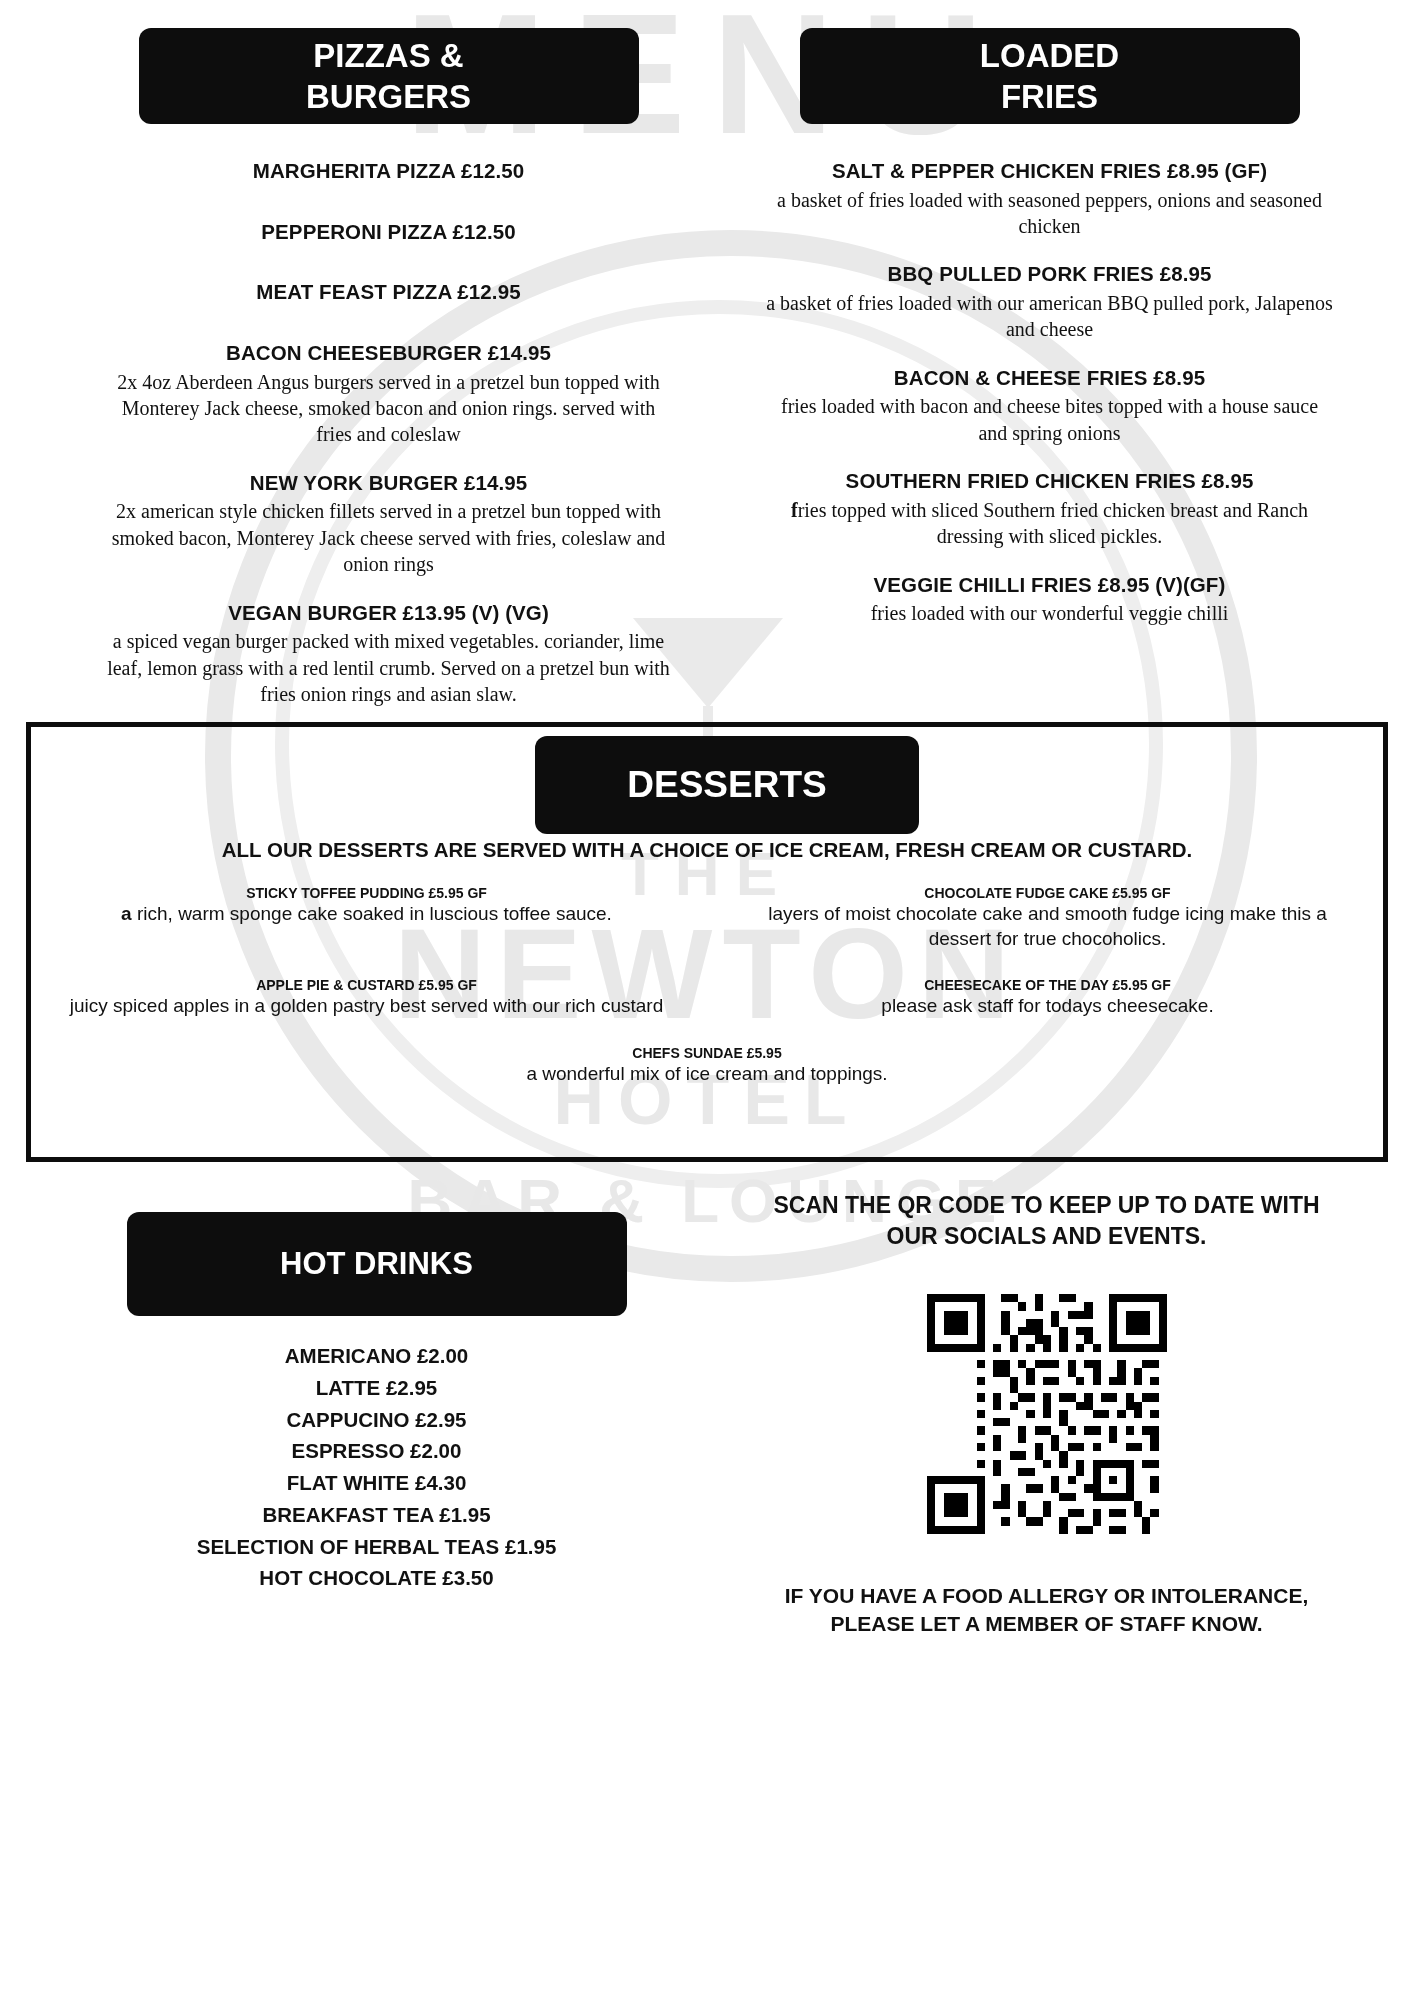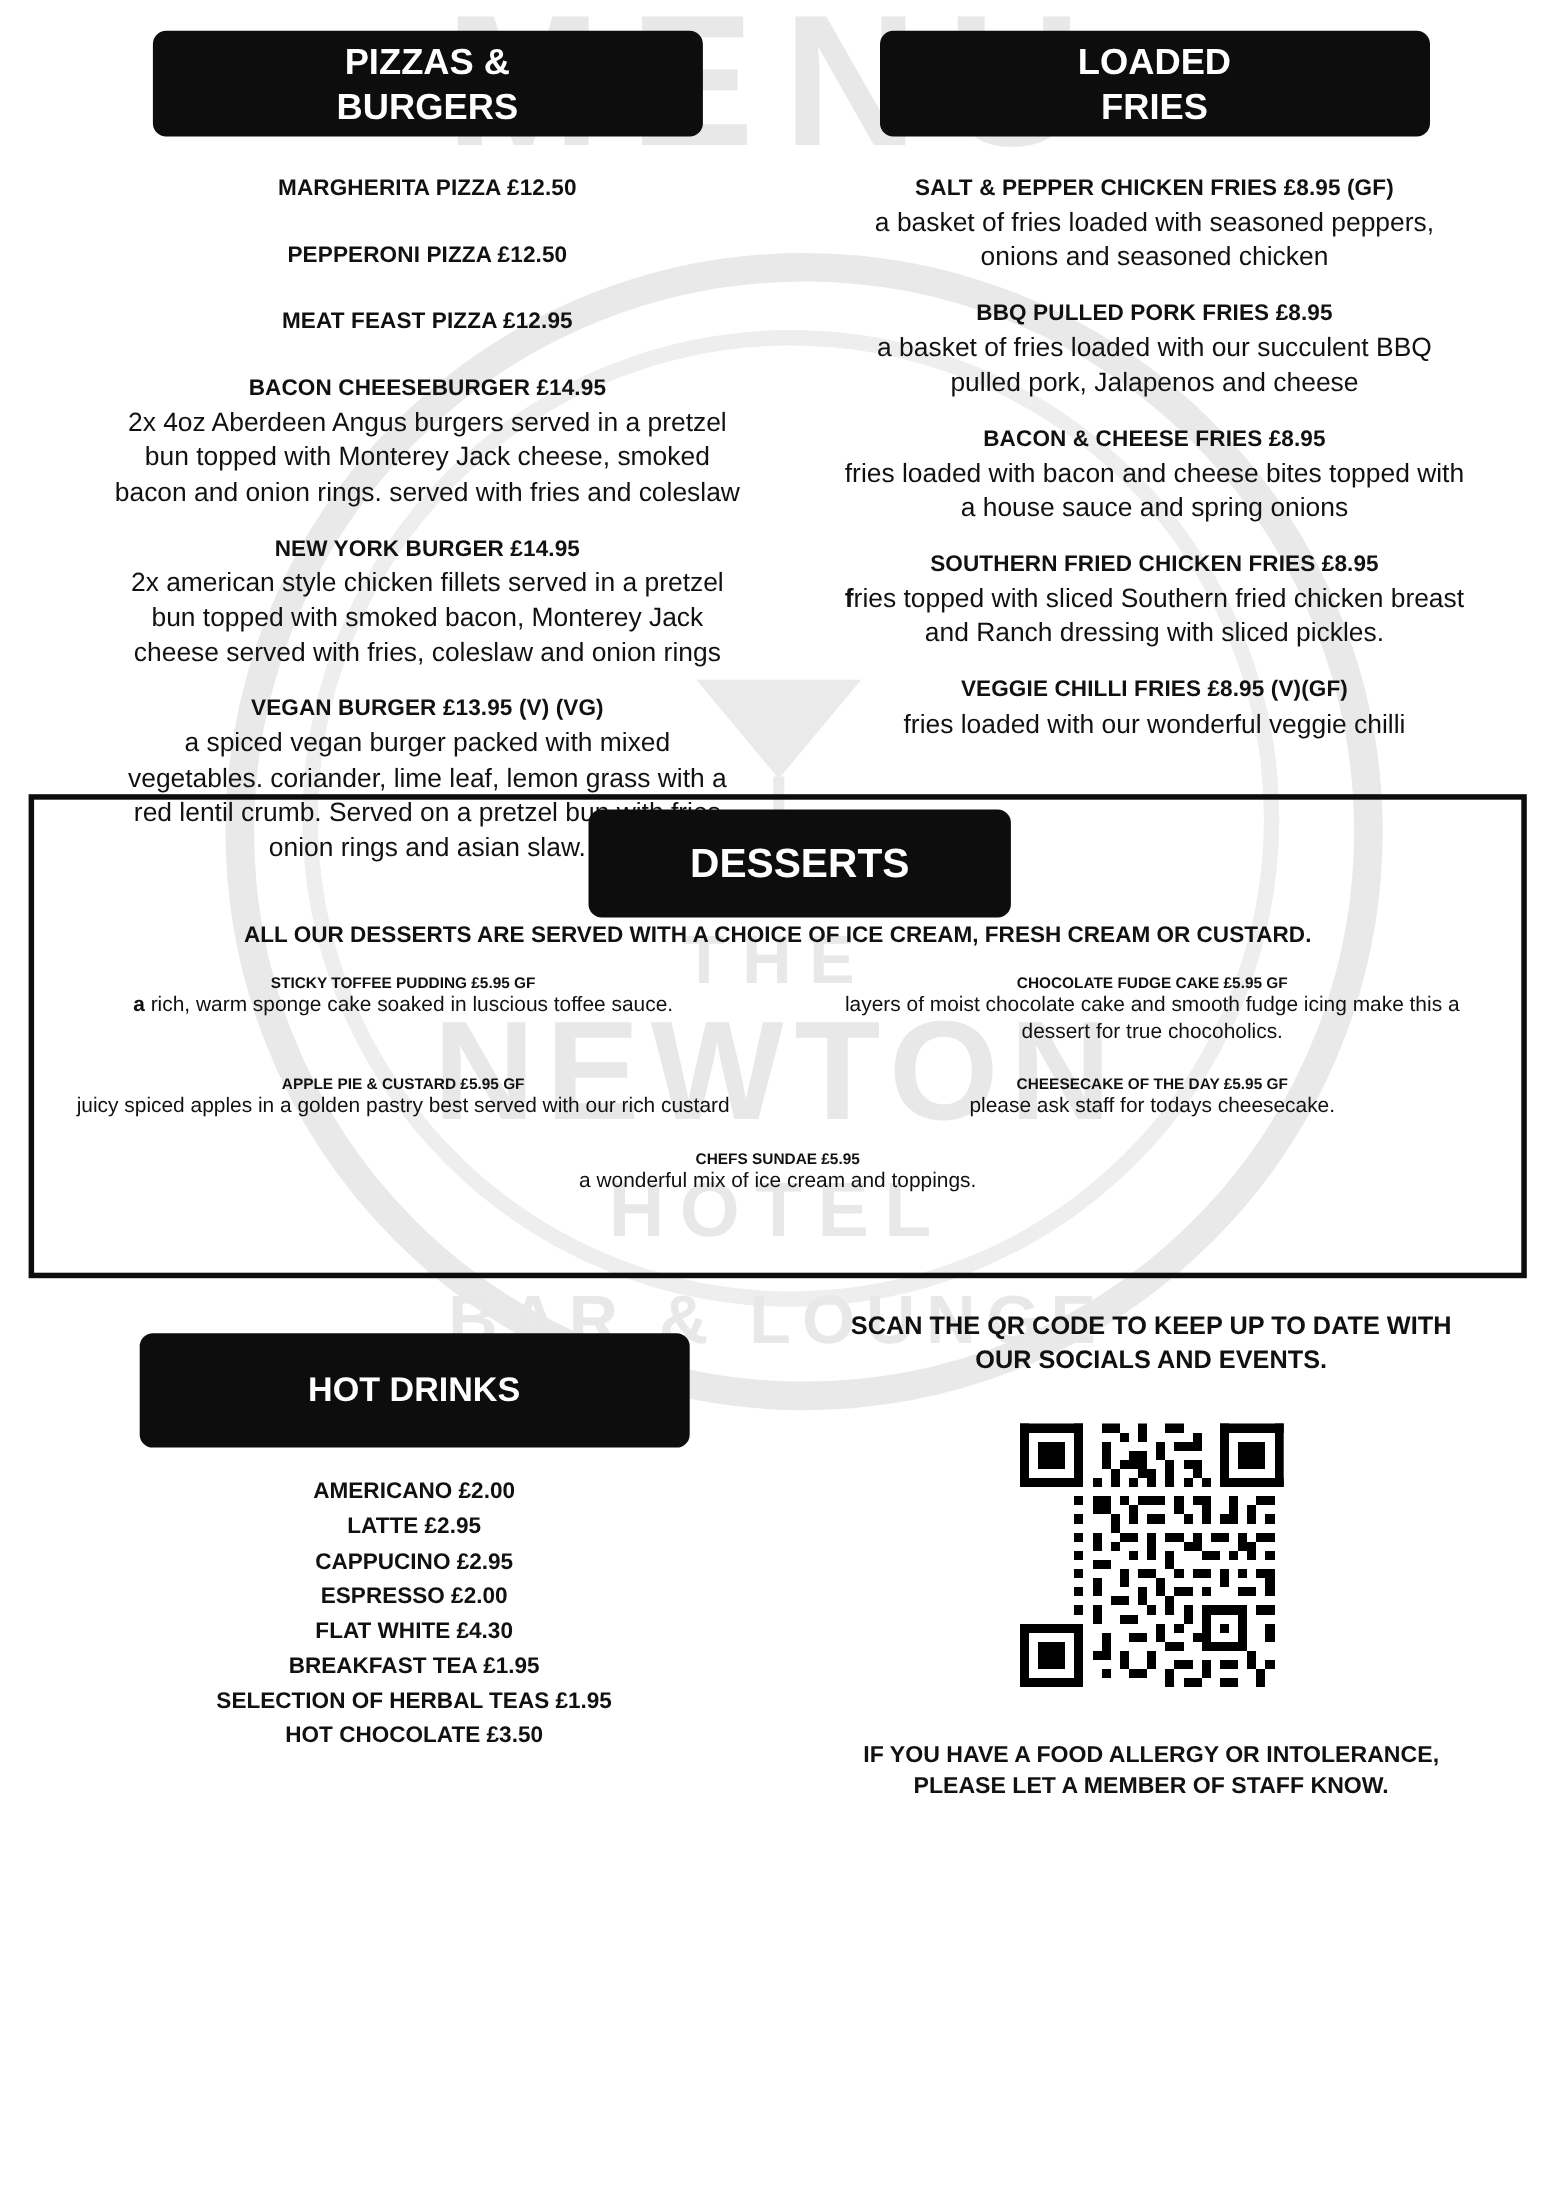--- a/index.html
+++ b/index.html
@@ -148,23 +148,24 @@
     text-align: center;
   }
   .item { margin-bottom: 22px; }
   .item-title {
     font-weight: 700;
     font-size: 20.5px;
     letter-spacing: 0.1px;
     line-height: 1.3;
   }
   .item-desc {
-    font-size: 24px;
+    font-size: 20px;
     line-height: 1.32;
     margin-top: 2px;
+    font-family: Liberation Serif, serif;
   }
   .item-desc .lead-b { font-weight: 700; }
 
   .col-left .item.no-desc { margin-bottom: 34px; }
 
   
   .desserts-box {
     position: absolute;
     left: 26px;
     top: 722px;
@@ -333,21 +334,21 @@
           <span>FRIES</span>
         </div>
       </div>
       <div class="items">
         <div class="item">
           <div class="item-title">SALT &amp; PEPPER CHICKEN FRIES £8.95 (GF)</div>
           <div class="item-desc">a basket of fries loaded with seasoned peppers, onions and seasoned chicken</div>
         </div>
         <div class="item">
           <div class="item-title">BBQ PULLED PORK FRIES £8.95</div>
-          <div class="item-desc">a basket of fries loaded with our succulent BBQ pulled pork, Jalapenos and cheese</div>
+          <div class="item-desc">a basket of fries loaded with our american BBQ pulled pork, Jalapenos and cheese</div>
         </div>
         <div class="item">
           <div class="item-title">BACON &amp; CHEESE FRIES £8.95</div>
           <div class="item-desc">fries loaded with bacon and cheese bites topped with a house sauce and spring onions</div>
         </div>
         <div class="item">
           <div class="item-title">SOUTHERN FRIED CHICKEN FRIES £8.95</div>
           <div class="item-desc"><span class="lead-b">f</span><span>ries topped with sliced Southern fried chicken breast and  Ranch dressing with sliced pickles.</span></div>
         </div>
         <div class="item">

